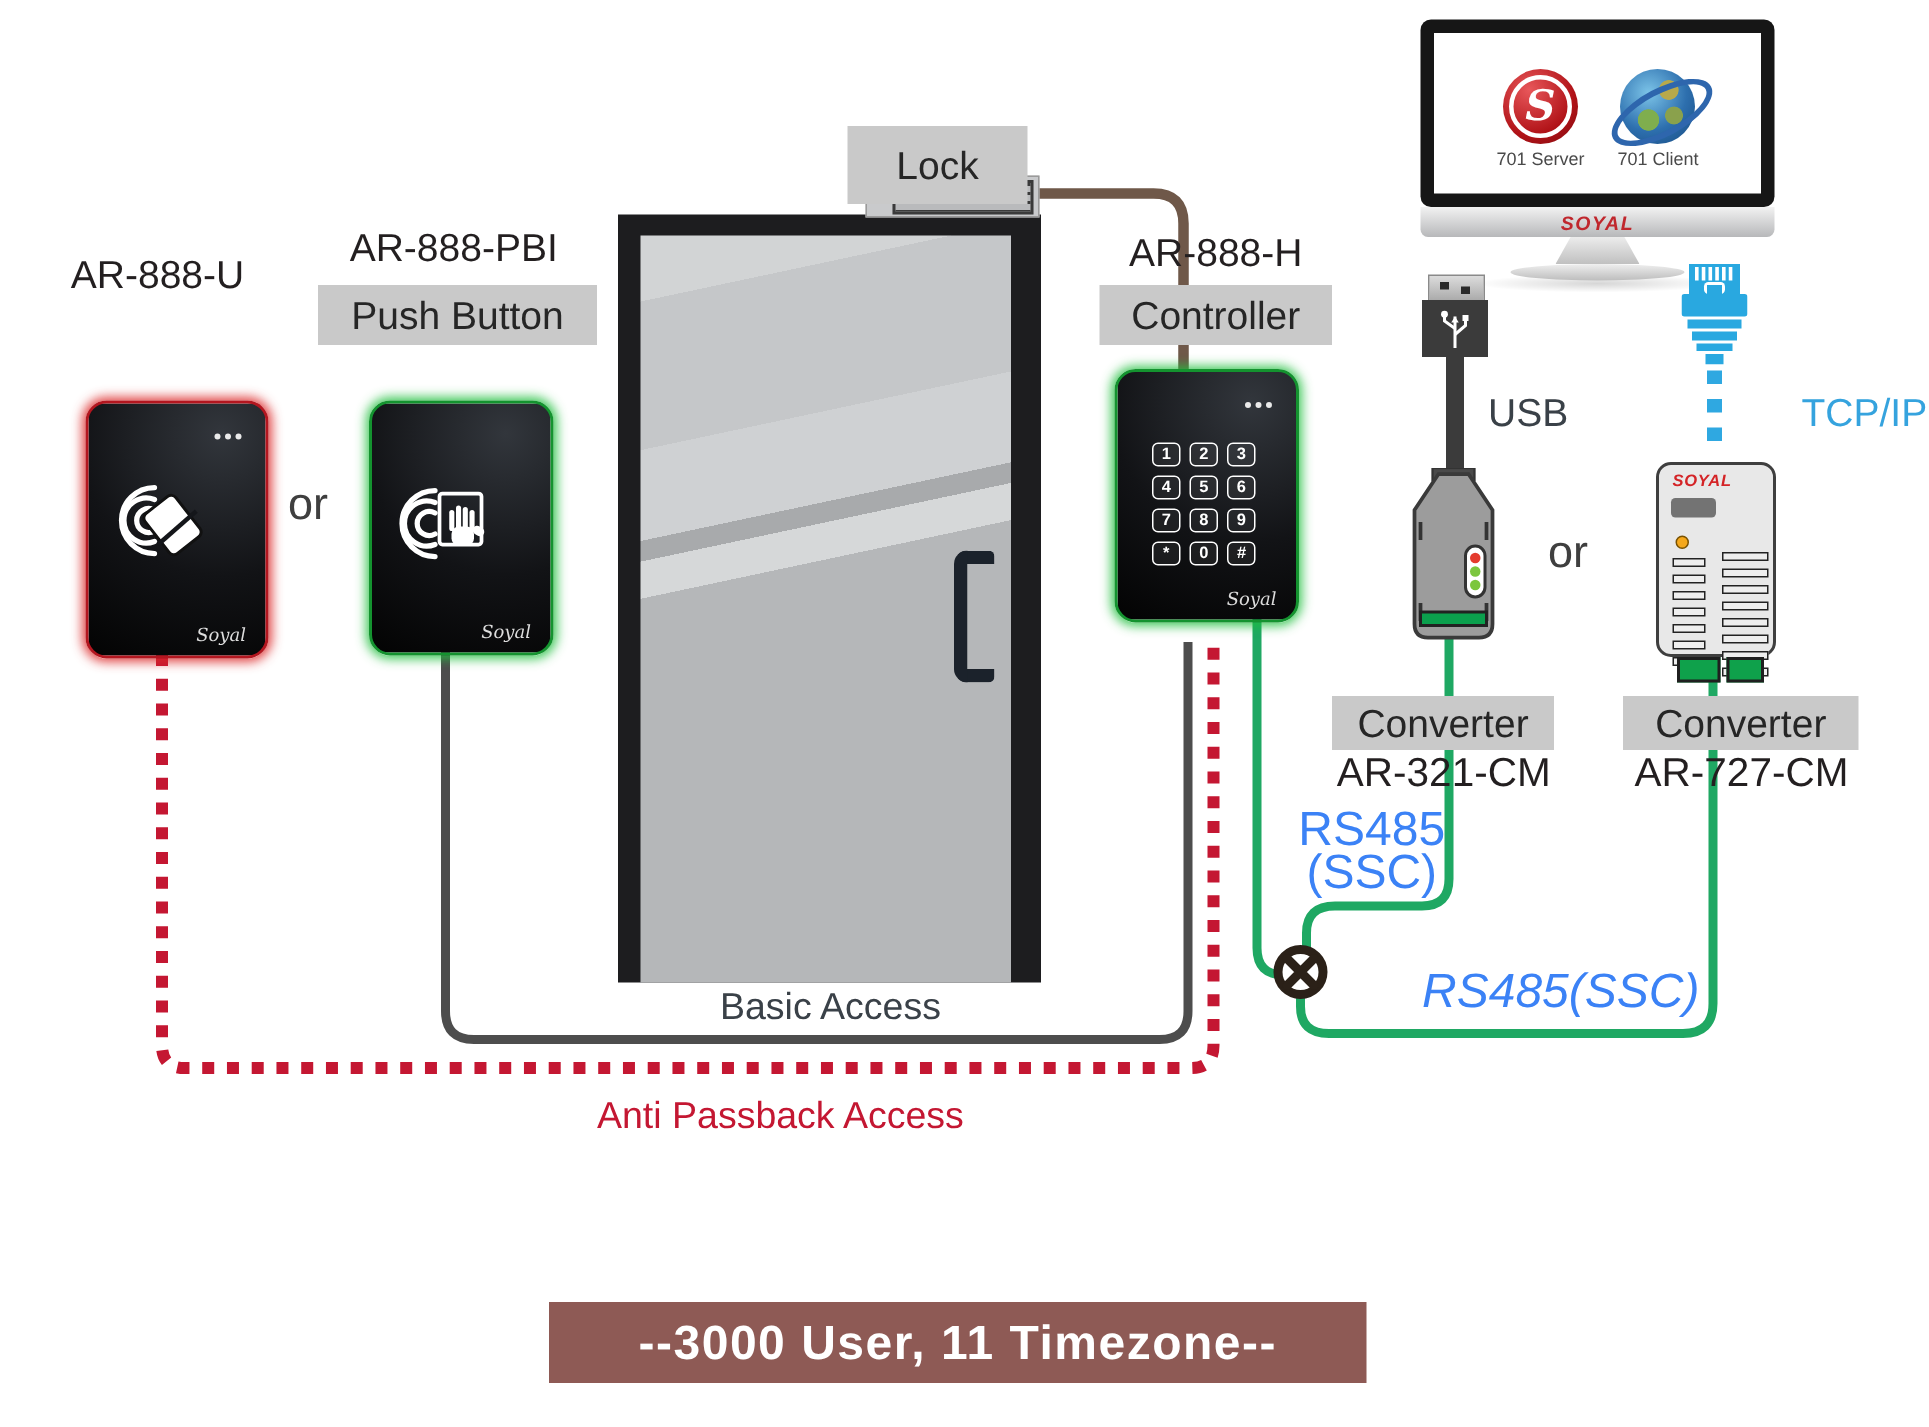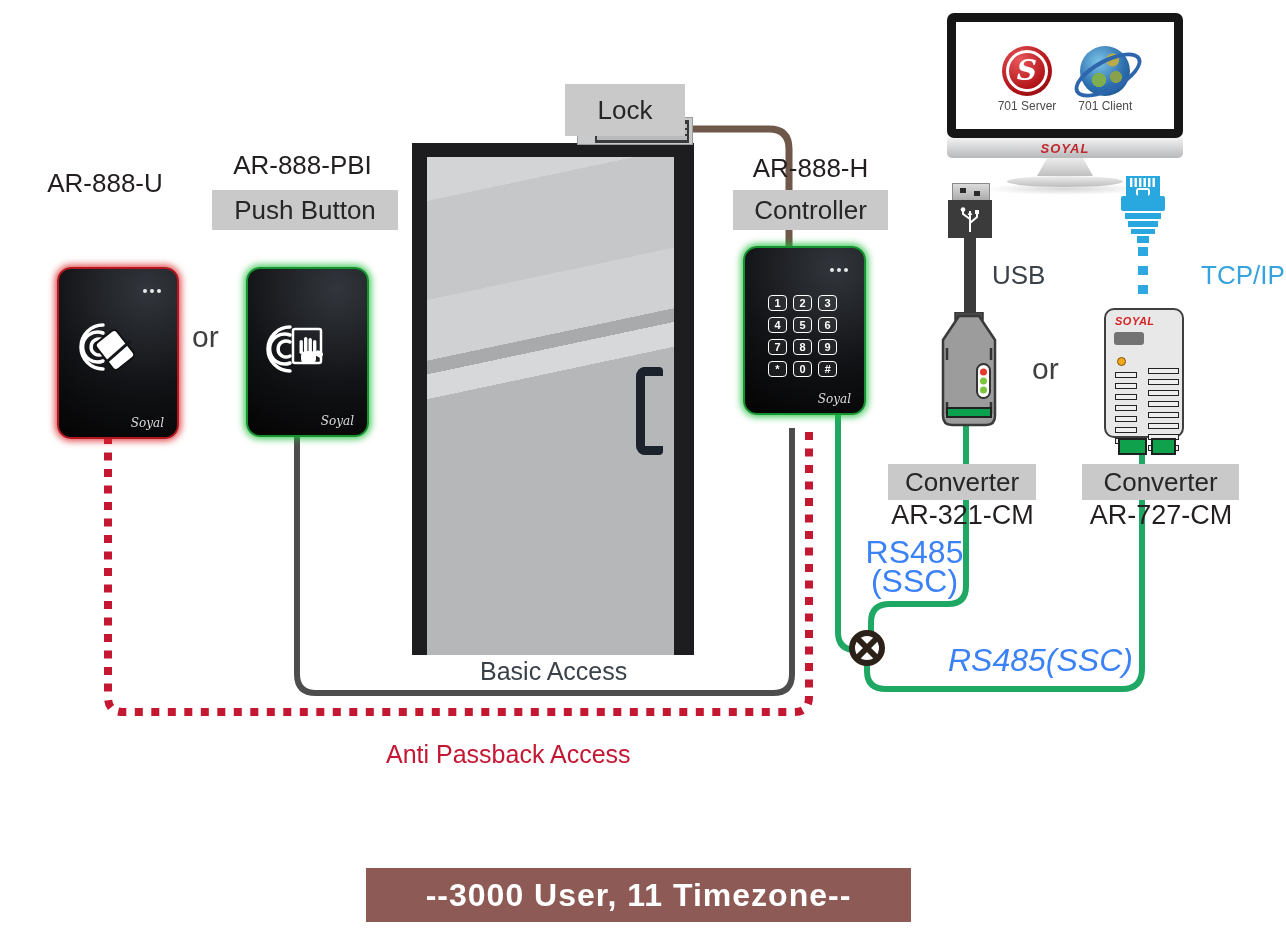--- a/index.html
+++ b/index.html
@@ -300,17 +300,17 @@
   </div>
   <div class="abs txt tag" style="left:1082px;top:464px;width:157px;height:36px;">Converter</div>
   <div class="abs txt title" style="left:1076px;top:500px;width:170px;font-size:27px;">AR-727-CM</div>
 
   <div class="abs txt green-txt" style="left:862px;top:538px;width:105px;text-align:center;line-height:29px;">
     <div>RS485</div>
     <div>(SSC)</div>
   </div>
   <div class="abs txt green-txt" style="left:948px;top:642px;font-style:italic;">RS485(SSC)</div>
   <div class="abs txt dark-txt" style="left:480px;top:657px;text-align:center;">Basic Access</div>
-  <div class="abs txt red-txt" style="left:386px;top:730px;margin-top:10px;">Anti Passback Access</div>
+  <div class="abs txt red-txt" style="left:398px;top:730px;">Anti Passback Access</div>
 
   <div class="abs txt banner" style="left:366px;top:868px;width:545px;height:54px;">--3000 User, 11 Timezone--</div>
 
 </div>
 
 </body></html>

